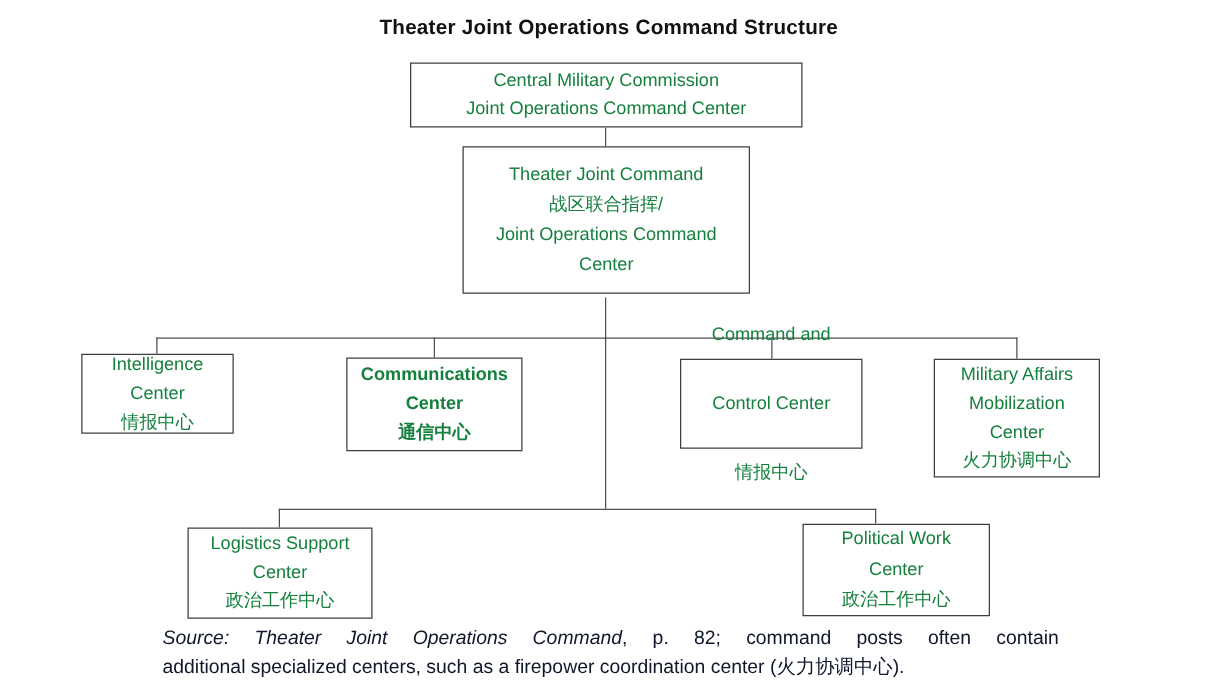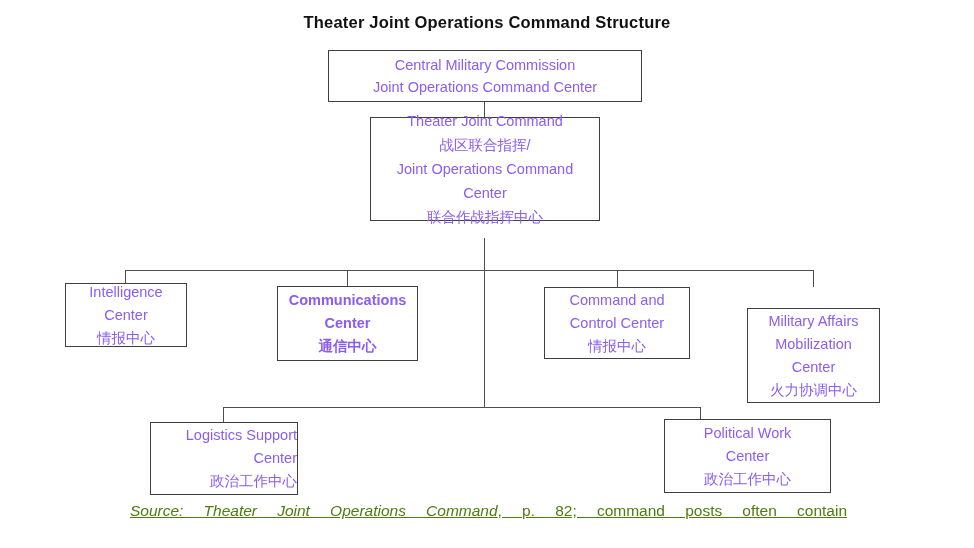--- a/index.html
+++ b/index.html
@@ -28,51 +28,50 @@
     position: absolute;
     border: 1.4px solid #3f3f3f;
     background: #ffffff;
     display: flex;
     flex-direction: column;
     justify-content: center;
     align-items: center;
     text-align: center;
     font-size: 14.5px;
     line-height: 23px;
-    color: #8b5cf6;
+    color: #15803d;
   }
   .org-box span { display: block; white-space: nowrap; }
   .box-cmc            { left: 328px; top: 50px;  width: 314px; height: 52px;  line-height: 22px; }
-  .box-theater        { left: 370px; top: 117px; width: 230px; height: 104px; line-height: 24px; text-align: center; }
+  .box-theater        { left: 370px; top: 117px; width: 230px; height: 118px; line-height: 24px; text-align: center; }
   .box-intelligence   { left: 65px;  top: 283px; width: 122px; height: 64px;  }
   .box-communications { left: 277px; top: 286px; width: 141px; height: 75px; font-weight: bold;  }
-  .box-command        { left: 544px; top: 287px; width: 146px; height: 72px;  }
-  .box-military       { left: 747px; top: 287px; width: 133px; height: 95px; margin-top: 21px;  }
-  .box-logistics      { left: 150px; top: 422px; width: 148px; height: 73px; align-items: flex-end;  }
-  .box-political      { left: 664px; top: 419px; width: 167px; height: 74px;  }
+  .box-command        { left: 544px; top: 287px; width: 146px; height: 72px; gap: 32px;  }
+  .box-military       { left: 747px; top: 287px; width: 133px; height: 95px;  }
+  .box-logistics      { left: 150px; top: 422px; width: 148px; height: 73px;  }
+  .box-political      { left: 642px; top: 419px; width: 150px; height: 74px; justify-content: space-between;  }
   .connector { position: absolute; background: #4f4f4f; }
   .conn-v-top   { left: 484px; top: 102px; width: 1px;   height: 15px; }
   .conn-v-mid   { left: 484px; top: 238px; width: 1px;   height: 169px; }
   .conn-h1      { left: 125px; top: 270px; width: 689px; height: 1px; }
   .conn-d-int   { left: 125px; top: 270px; width: 1px;   height: 17px; }
   .conn-d-comm  { left: 347px; top: 270px; width: 1px;   height: 16px; }
   .conn-d-cc    { left: 617px; top: 270px; width: 1px;   height: 17px; }
   .conn-d-ma    { left: 813px; top: 270px; width: 1px;   height: 17px; }
   .conn-h2      { left: 223px; top: 407px; width: 478px; height: 1px; }
   .conn-d-log   { left: 223px; top: 407px; width: 1px;   height: 15px; }
   .conn-d-pol   { left: 700px; top: 407px; width: 1px;   height: 12px; }
   .source-note {
     position: absolute;
     left: 130px;
     top: 500px;
     width: 717px;
     font-size: 15.5px;
     line-height: 22.5px;
-    color: #4d7c0f;
-    text-decoration: underline;
+    color: #0f172a;
   }
   .source-line-1 { text-align: justify; text-align-last: justify; }
   .source-line-2 { text-align: left; }
   .italic { font-style: italic; }
 </style>
 </head>
 <body>
 
 <div class="canvas">
 
@@ -92,21 +91,20 @@
   <div class="org-box box-cmc">
     <span>Central Military Commission</span>
     <span>Joint Operations Command Center</span>
   </div>
 
   <div class="org-box box-theater">
     <span>Theater Joint Command</span>
     <span>战区联合指挥/</span>
     <span>Joint Operations Command</span>
     <span>Center</span>
-    <span>联合作战指挥中心</span>
   </div>
 
   <div class="org-box box-intelligence">
     <span>Intelligence</span>
     <span>Center</span>
     <span>情报中心</span>
   </div>
 
   <div class="org-box box-communications">
     <span>Communications</span>
@@ -134,15 +132,16 @@
   </div>
 
   <div class="org-box box-political">
     <span>Political Work</span>
     <span>Center</span>
     <span>政治工作中心</span>
   </div>
 
   <div class="source-note">
     <div class="source-line-1"><span class="italic">Source: Theater Joint Operations Command</span><span>, p. 82; command posts often contain</span></div>
+    <div class="source-line-2">additional specialized centers, such as a firepower coordination center (火力协调中心).</div>
   </div>
 
 </div>
 
 </body></html>

